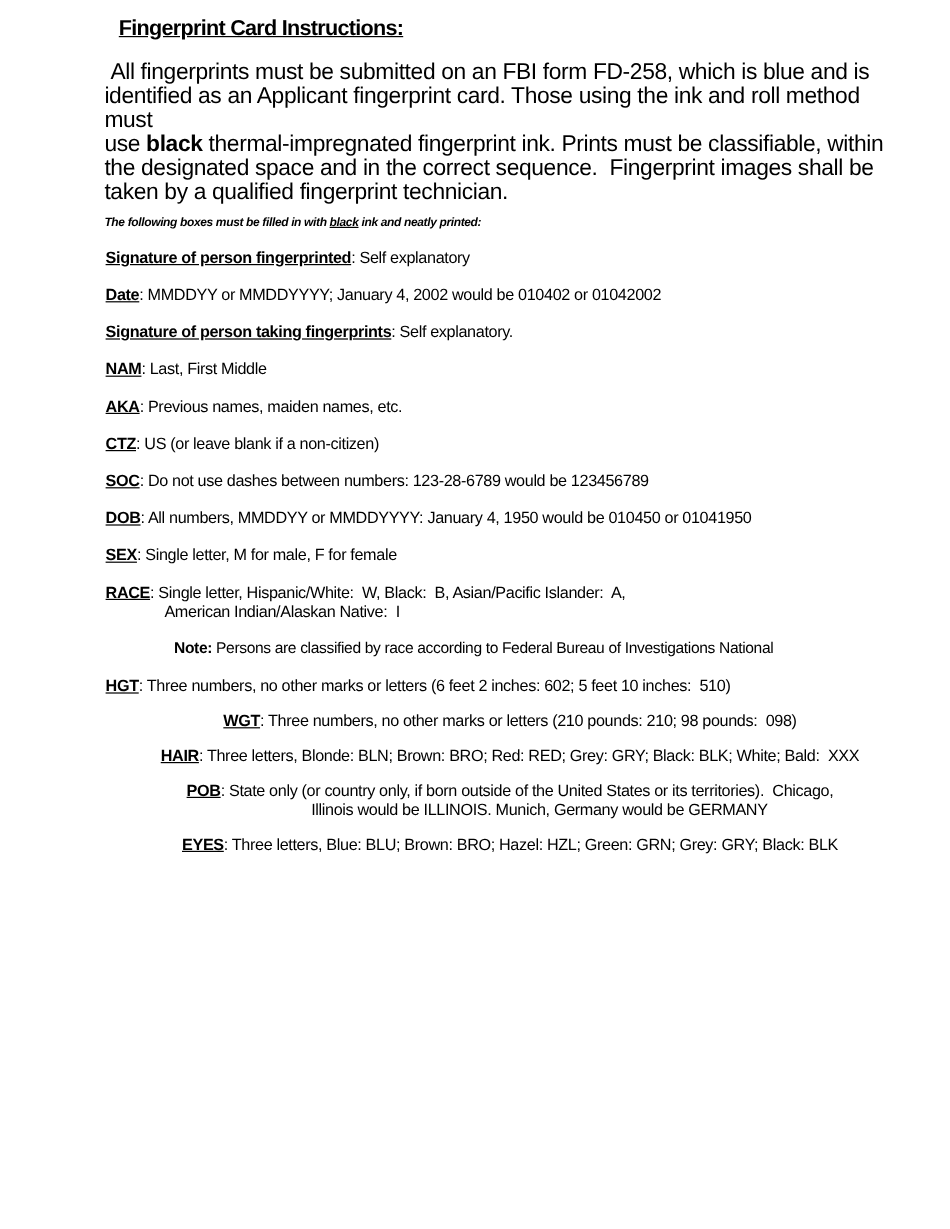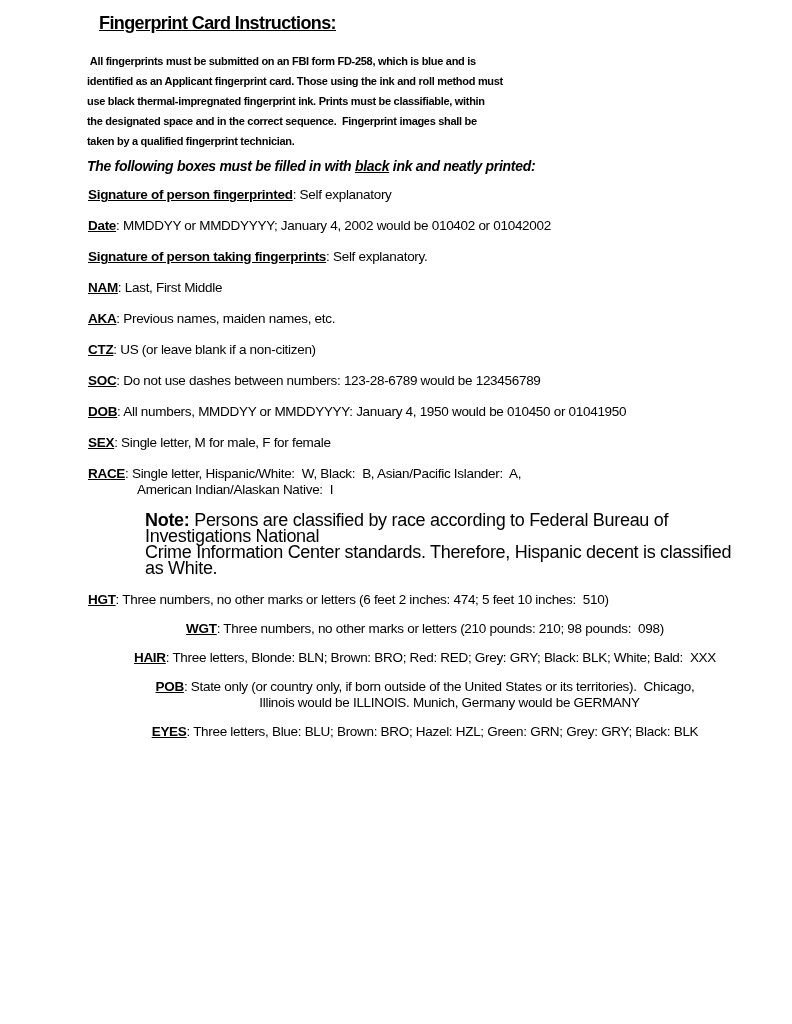--- a/index.html
+++ b/index.html
@@ -15,47 +15,46 @@
   .title {
     margin: 95px 0 0 99px;
     font-size: 18px;
     font-weight: bold;
     text-decoration: underline;
     letter-spacing: -0.6px;
     line-height: 20px;
   }
   .intro {
     margin: 18px 40px 0 87px;
-    font-size: 11px;
+    font-size: 19px;
     letter-spacing: -0.3px;
     line-height: 20px;
-    font-weight: bold;
   }
   .t { white-space: pre-wrap; margin-top: 13px; }
   .boxes-heading {
     margin: 7px 0 0 87px;
-    font-size: 14px;
+    font-size: 10px;
     font-weight: bold;
     font-style: italic;
     letter-spacing: -0.3px;
     line-height: 16px;
   }
   .boxes-heading .u { text-decoration: underline; }
   .f {
     margin: 15px 30px 0 88px;
     font-size: 13.5px;
     letter-spacing: -0.3px;
     line-height: 16px;
   }
   .f2 { margin-top: 13px; text-align: center; }
   .lbl { font-weight: bold; text-decoration: underline; }
   .cont { margin-left: 49px; }
   .note {
     margin: 14px 60px 0 145px;
-    font-size: 18px;
+    font-size: 13px;
     letter-spacing: -0.3px;
     line-height: 16px;
   }
   .note b { font-weight: bold; }
 </style>
 </head>
 <body>
 
 <div class="page">
 
@@ -114,25 +113,24 @@
     <div>
       <span class="lbl t">RACE</span><span class="t">: Single letter, Hispanic/White:  W, Black:  B, Asian/Pacific Islander:  A,</span>
     </div>
     <div class="cont">
       <span class="t">American Indian/Alaskan Native:  I</span>
     </div>
   </div>
 
   <div class="note">
     <div><b class="t">Note:</b><span class="t"> Persons are classified by race according to Federal Bureau of Investigations National</span></div>
-    <div><span class="t">Crime Information Center standards. Therefore, Hispanic decent is classified as White.</span></div>
   </div>
 
   <div class="f" style="margin-top:16px;">
-    <span class="lbl t">HGT</span><span class="t">: Three numbers, no other marks or letters (6 feet 2 inches: 474; 5 feet 10 inches:  510)</span>
+    <span class="lbl t">HGT</span><span class="t">: Three numbers, no other marks or letters (6 feet 2 inches: 602; 5 feet 10 inches:  510)</span>
   </div>
 
   <div class="f f2">
     <span class="lbl t">WGT</span><span class="t">: Three numbers, no other marks or letters (210 pounds: 210; 98 pounds:  098)</span>
   </div>
 
   <div class="f f2">
     <span class="lbl t">HAIR</span><span class="t">: Three letters, Blonde: BLN; Brown: BRO; Red: RED; Grey: GRY; Black: BLK; White; Bald:  XXX</span>
   </div>
 

